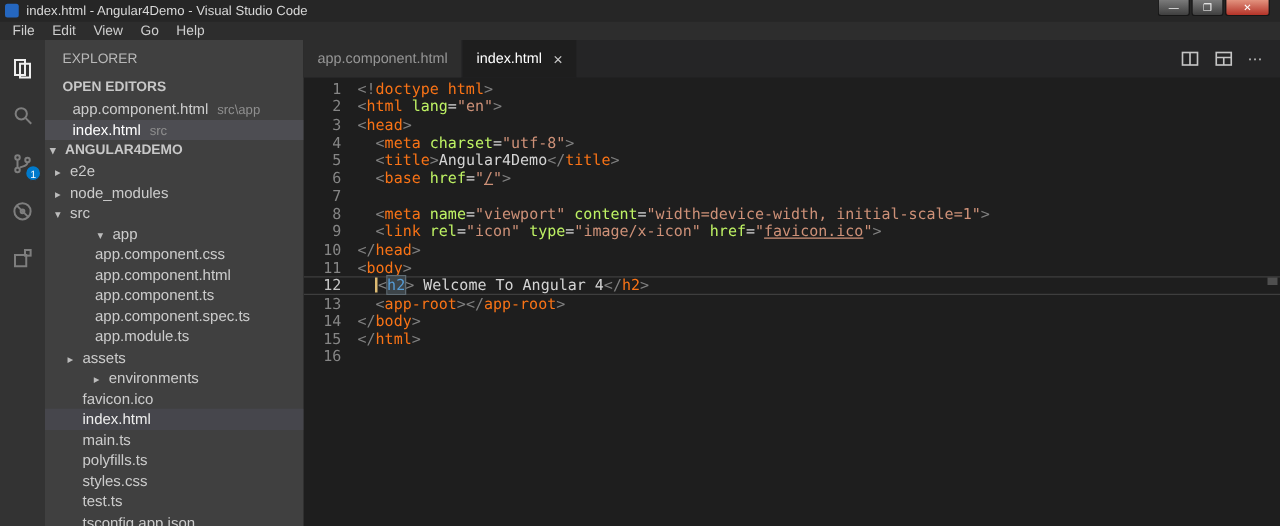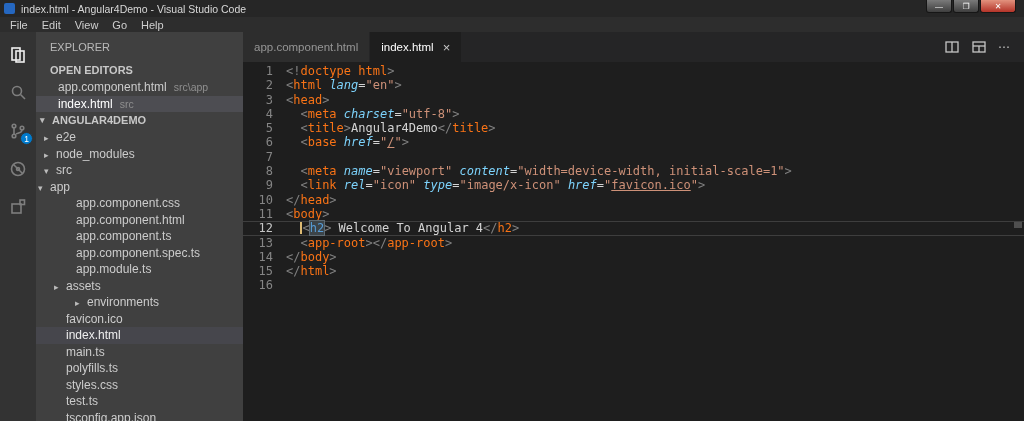--- a/index.html
+++ b/index.html
@@ -61,21 +61,21 @@
   .code-wrap { flex:1; position:relative; font-family:"DejaVu Sans Mono", monospace;
                font-size:12px; padding-top:2px; overflow:hidden; }
   .code-wrap::after { content:''; position:absolute; right:2px; top:160px; width:8px; height:6px; background:#4f4f4f; }
   .code-line { display:flex; height:14.3px; line-height:14.3px; white-space:pre; }
   .code-line.current { box-shadow: inset 0 1px 0 #3e3e3e, inset 0 -1px 0 #3e3e3e; }
   .ln { width:30px; text-align:right; color:#858585; flex:none; }
   .code-line.current .ln { color:#c6c6c6; }
   .lc { margin-left:13px; color:#d4d4d4; }
   .tk-p { color:#808080; }
   .tk-t { color:#f97316; }
-  .tk-a { color:#7dd3fc;font-style:italic; }
+  .tk-a { color:#bef264; }
   .tk-o { color:#d4d4d4; }
   .tk-v { color:#ce9178; }
   .tk-u { color:#ce9178; text-decoration:underline; }
   .tk-x { color:#d4d4d4; }
   .tk-th { color:#569cd6; background:#3c4449; outline:1px solid #5f6b73; }
   .cursor { display:inline-block; width:2px; height:12px; background:#ddba72; vertical-align:-2px; }
 </style>
 </head>
 <body>
 
@@ -146,21 +146,21 @@
           <div class="oe-row selected"><span class="oe-name">index.html</span><span class="oe-path">src</span></div>
         </div>
       <div class="section-header project">
         <span class="twisty">▾</span>
         <span>ANGULAR4DEMO</span>
       </div>
       <div>
           <div class="tree-row" style="padding-left: 8px;"><span class="twisty">▸</span><span>e2e</span></div>
           <div class="tree-row" style="padding-left: 8px;"><span class="twisty">▸</span><span>node_modules</span></div>
           <div class="tree-row" style="padding-left: 8px;"><span class="twisty">▾</span><span>src</span></div>
-          <div class="tree-row" style="padding-left: 2px;"><span class="twisty">▾</span><span>app</span></div>
+          <div class="tree-row" style="padding-left: 2px; margin-left: 40px;"><span class="twisty">▾</span><span>app</span></div>
           <div class="tree-row" style="padding-left: 28px;"><span class="twisty"></span><span>app.component.css</span></div>
           <div class="tree-row" style="padding-left: 28px;"><span class="twisty"></span><span>app.component.html</span></div>
           <div class="tree-row" style="padding-left: 28px;"><span class="twisty"></span><span>app.component.ts</span></div>
           <div class="tree-row" style="padding-left: 28px;"><span class="twisty"></span><span>app.component.spec.ts</span></div>
           <div class="tree-row" style="padding-left: 28px;"><span class="twisty"></span><span>app.module.ts</span></div>
           <div class="tree-row" style="padding-left: 18px;"><span class="twisty">▸</span><span>assets</span></div>
           <div class="tree-row" style="padding-left: 18px; margin-left: 21px;"><span class="twisty">▸</span><span>environments</span></div>
           <div class="tree-row" style="padding-left: 18px;"><span class="twisty"></span><span>favicon.ico</span></div>
           <div class="tree-row selected" style="padding-left: 18px;"><span class="twisty"></span><span>index.html</span></div>
           <div class="tree-row" style="padding-left: 18px;"><span class="twisty"></span><span>main.ts</span></div>

